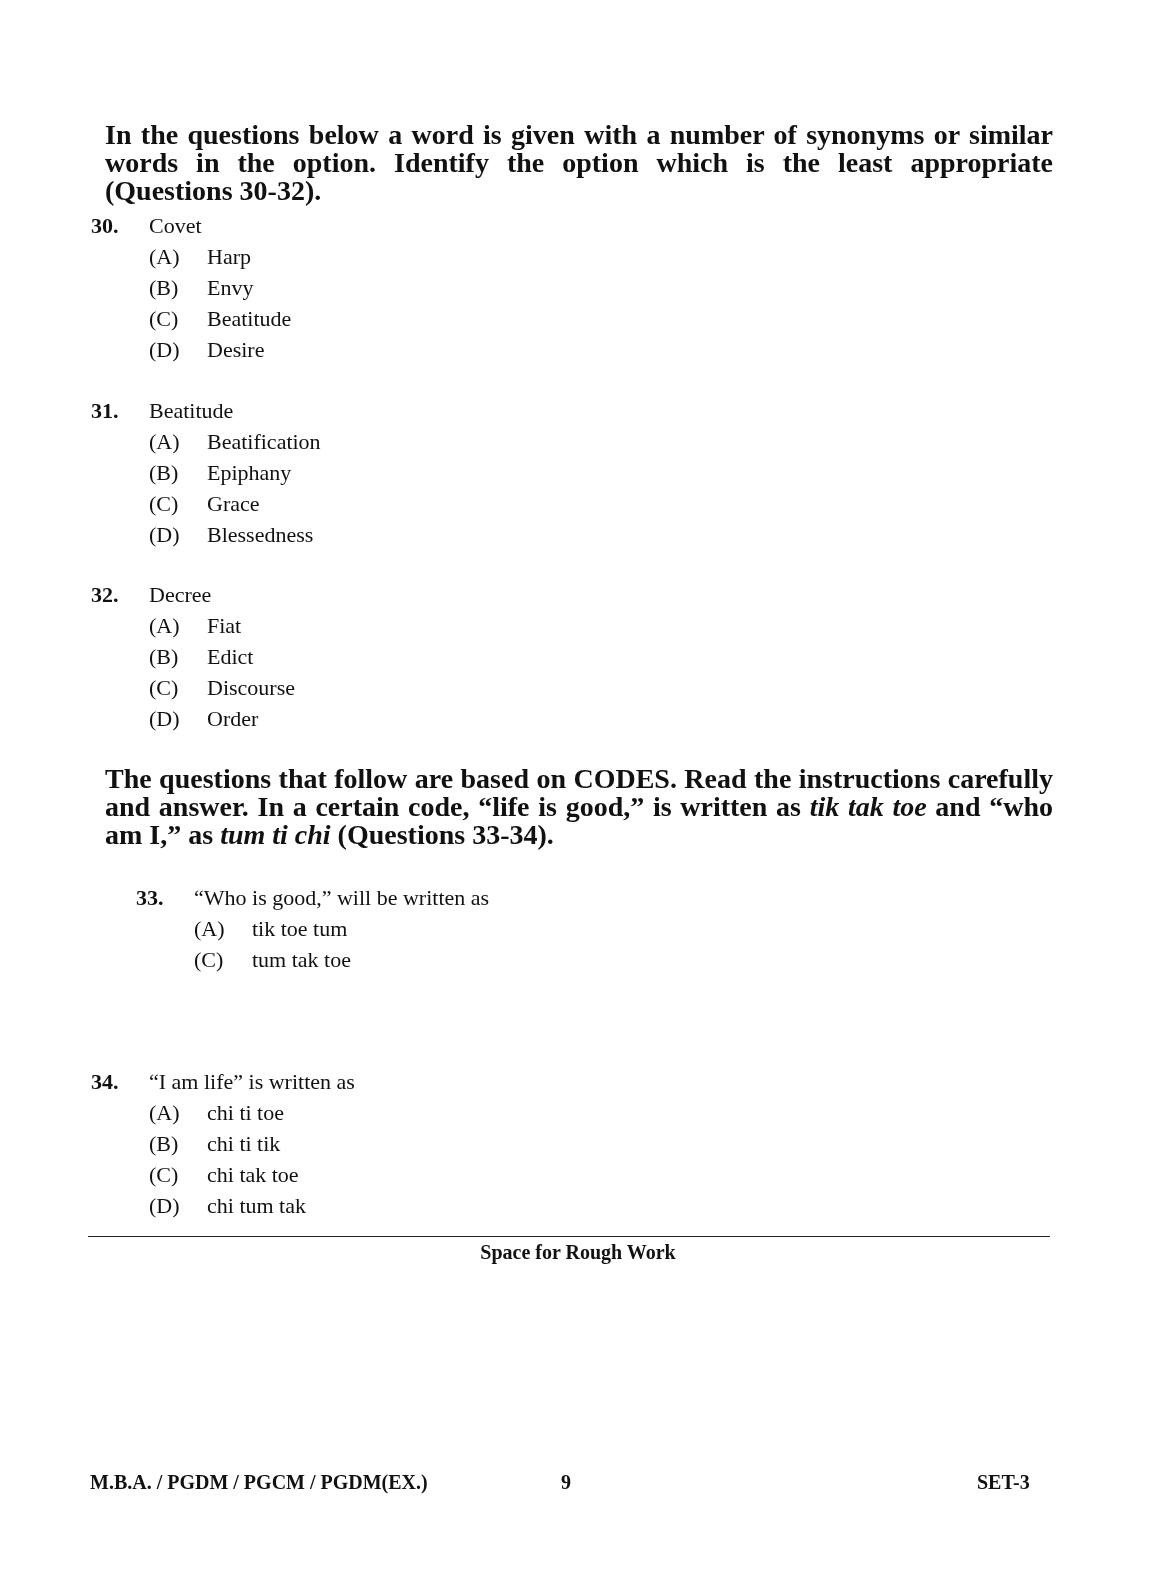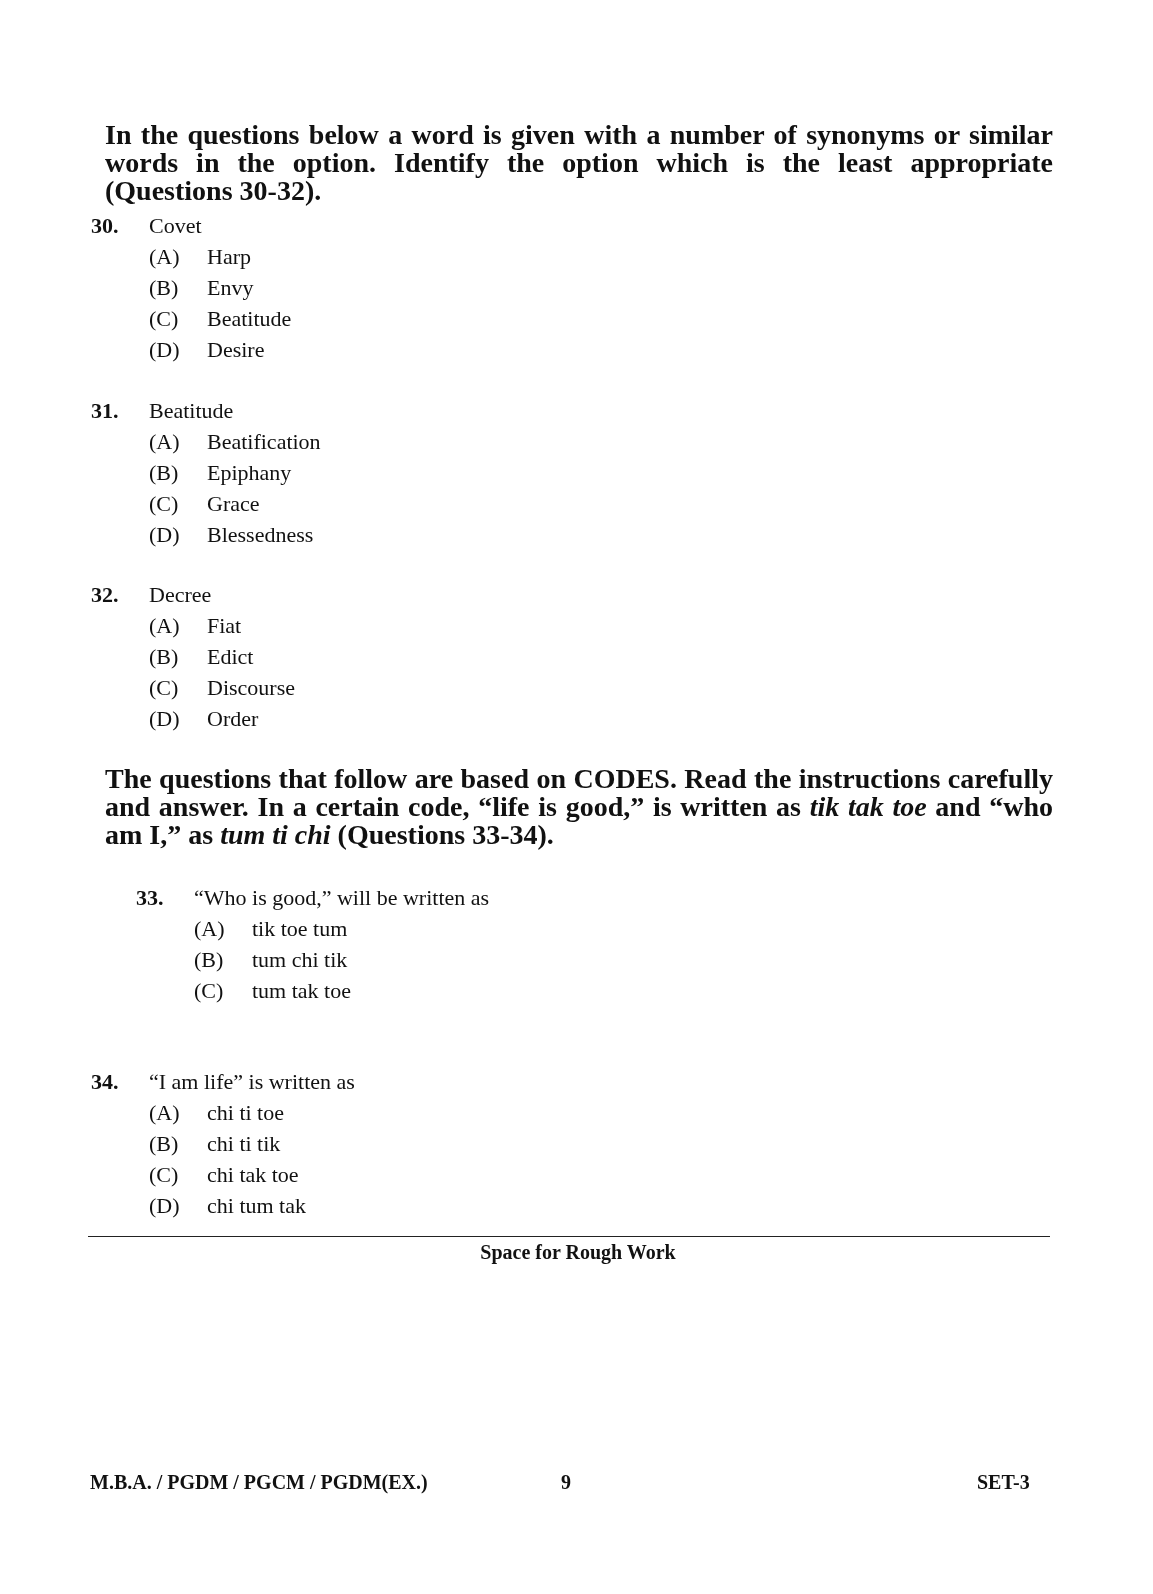--- a/index.html
+++ b/index.html
@@ -49,21 +49,20 @@
     <span class="opt"><span class="lbl">(B)</span><span>Edict</span></span>
     <span class="opt"><span class="lbl">(C)</span><span>Discourse</span></span>
     <span class="opt"><span class="lbl">(D)</span><span>Order</span></span>
   </div>
 
   <div class="instr" style="top:765px;"><span>The questions that follow are based on CODES. Read the instructions carefully and answer. In a certain code, “life is good,” is written as </span><i>tik tak toe</i><span> and “who am I,” as </span><i>tum ti chi</i><span> (Questions 33-34).</span></div>
 
   <div class="q" style="top:882px;margin-left:45px;">
     <span class="num">33.</span><span class="stem">“Who is good,” will be written as</span>
     <span class="opt"><span class="lbl">(A)</span><span>tik toe tum</span></span>
-    <span class="opt"><span class="lbl">(B)</span><span>tum chi tik</span></span>
     <span class="opt"><span class="lbl">(C)</span><span>tum tak toe</span></span>
   </div>
 
   <div class="q" style="top:1066px;">
     <span class="num">34.</span><span class="stem">“I am life” is written as</span>
     <span class="opt"><span class="lbl">(A)</span><span>chi ti toe</span></span>
     <span class="opt"><span class="lbl">(B)</span><span>chi ti tik</span></span>
     <span class="opt"><span class="lbl">(C)</span><span>chi tak toe</span></span>
     <span class="opt"><span class="lbl">(D)</span><span>chi tum tak</span></span>
   </div>

